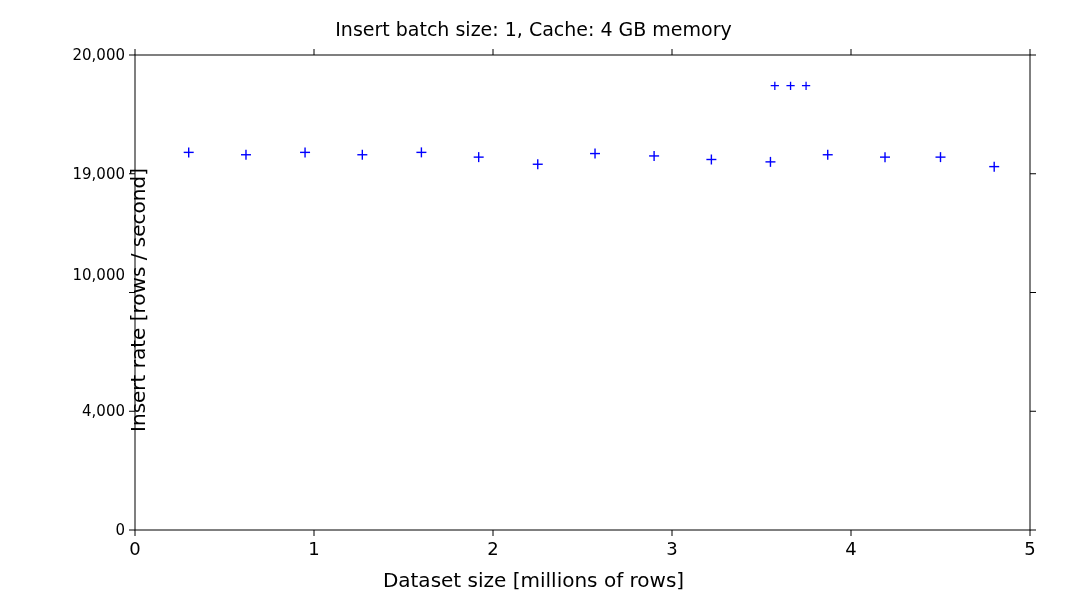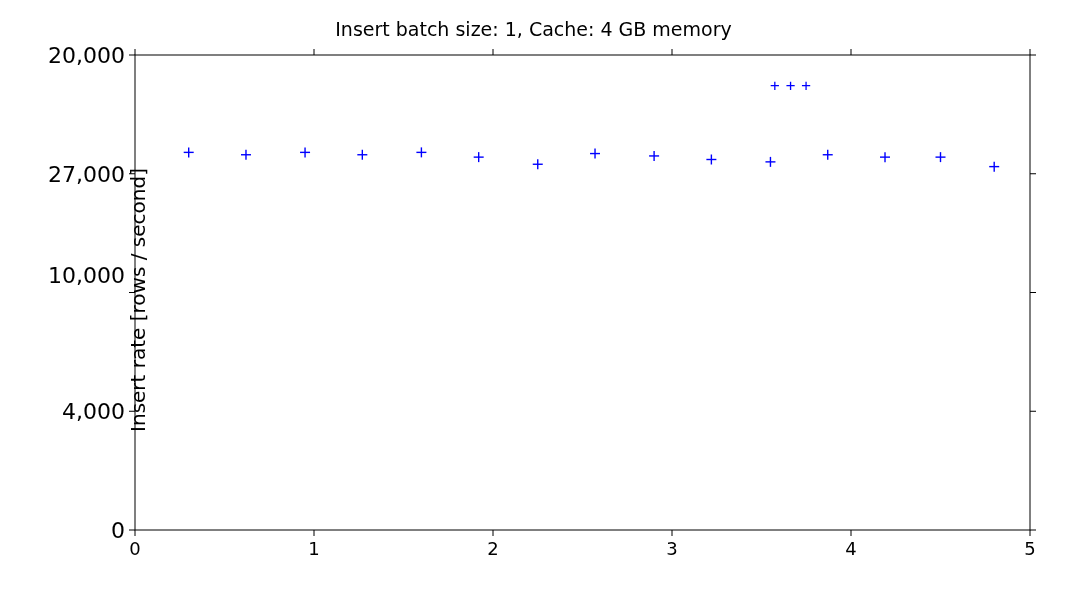--- a/index.html
+++ b/index.html
@@ -43,21 +43,21 @@
   }
   svg.plot {
     position: absolute;
     left: 0;
     top: 0;
   }
   .ytick-label {
     position: absolute;
     right: 0;
     transform: translateY(-50%);
-    font-size: 22px;
+    font-size: 15px;
     text-align: right;
   }
   .xtick-label {
     position: absolute;
     top: 0;
     transform: translateX(-50%);
     font-size: 18px;
   }
   .legend {
     position: absolute;
@@ -79,26 +79,27 @@
     line-height: 1;
   }
 </style>
 </head>
 <body>
 
 <div class="chart-wrap">
 
   <div class="title">Insert batch size: 1,  Cache: 4 GB memory</div>
   <div class="ylabel">Insert rate [rows / second]</div>
+  <div class="xlabel">Dataset size [millions of rows]</div>
 
   <div id="ytick-holder">
       <div class="ytick-label" style="right: 942px; top: 530px;">0</div>
       <div class="ytick-label" style="right: 942px; top: 411.25px;">4,000</div>
       <div class="ytick-label" style="right: 942px; top: 275px;">10,000</div>
-      <div class="ytick-label" style="right: 942px; top: 173.75px;">27,000</div>
+      <div class="ytick-label" style="right: 942px; top: 173.75px;">19,000</div>
       <div class="ytick-label" style="right: 942px; top: 55px;">20,000</div>
     </div>
 
   <div id="xtick-holder">
       <div class="xtick-label" style="left: 135px; top: 538px;">0</div>
       <div class="xtick-label" style="left: 314px; top: 538px;">1</div>
       <div class="xtick-label" style="left: 493px; top: 538px;">2</div>
       <div class="xtick-label" style="left: 672px; top: 538px;">3</div>
       <div class="xtick-label" style="left: 851px; top: 538px;">4</div>
       <div class="xtick-label" style="left: 1030px; top: 538px;">5</div>

